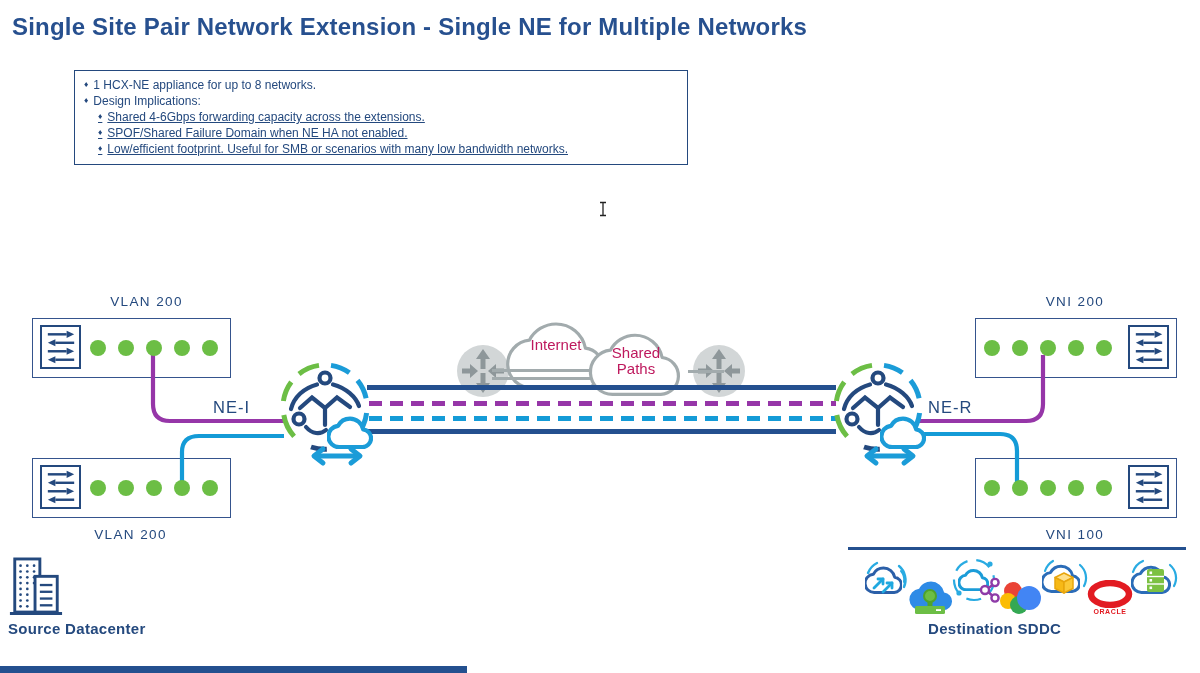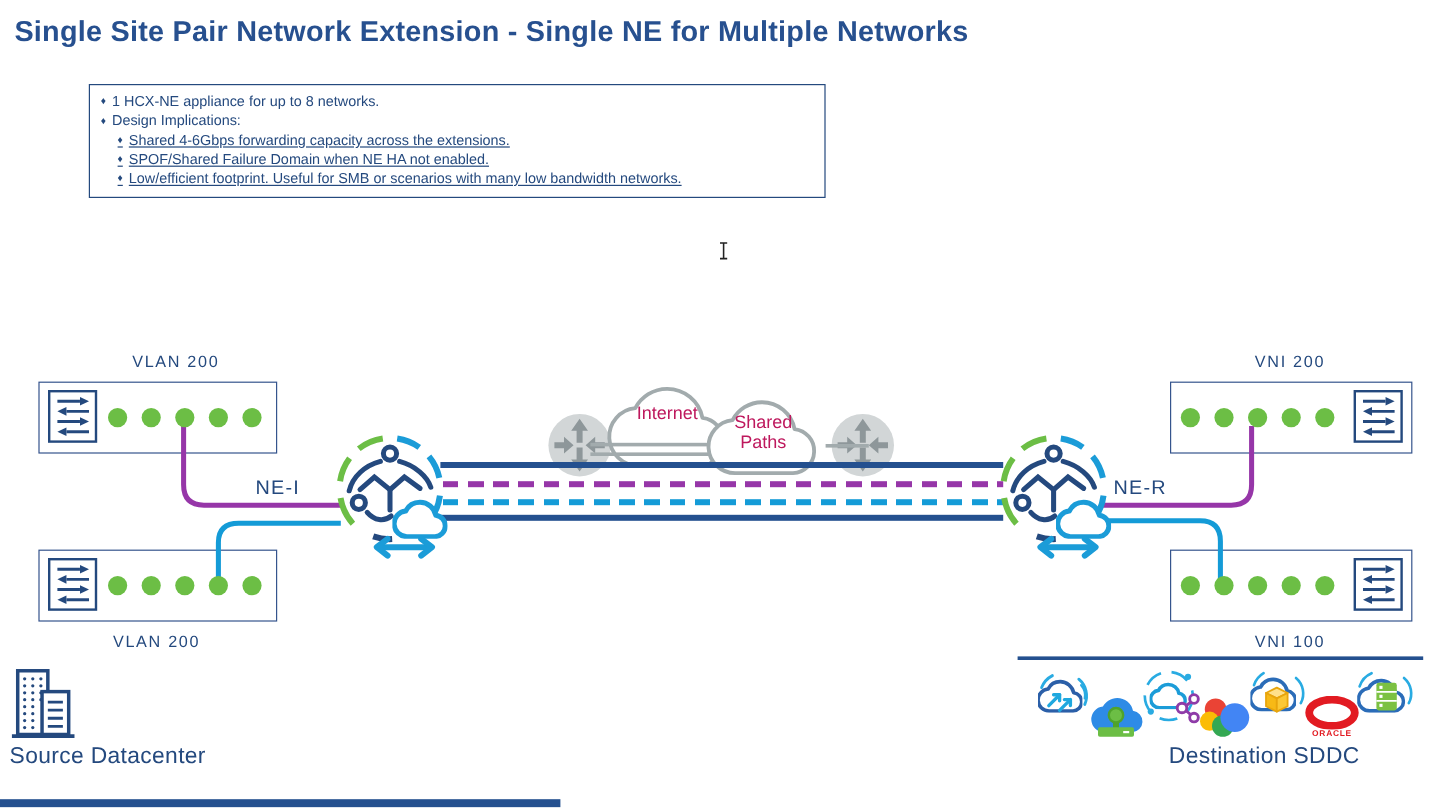--- a/index.html
+++ b/index.html
@@ -35,21 +35,21 @@
   .tun-solid{background:var(--line-navy,#24508F);}
   .tun-purple{background:repeating-linear-gradient(90deg,var(--purple,#9636A8) 0 13px,transparent 13px 21px);}
   .tun-cyan{background:repeating-linear-gradient(90deg,var(--cyan,#149BD7) 0 13px,transparent 13px 21px);}
 
   
   .cloud-label{color:#be185d;font-size:15px;text-align:center;line-height:16px;}
   .highway{height:5px;border-top:3px solid #A2ABAD;border-bottom:3px solid #A2ABAD;background:transparent;}
   .highway2{border-top:3px solid #A2ABAD;}
 
   .sep-line{background:var(--line-navy,#24508F);}
-  .site-label{font-size:19px;font-weight:400;letter-spacing:.3px;color:var(--navy,#24497E);}
+  .site-label{font-size:15px;font-weight:700;letter-spacing:.3px;color:var(--navy,#24497E);}
   .oracle-word{font-size:7px;font-weight:bold;letter-spacing:.6px;color:#E21B22;text-align:center;}
   .bottom-bar{background:var(--line-navy,#24508F);}
   svg{display:block;}
 </style>
 </head>
 <body>
 
 <div class="stage">
 
   <div class="abs slide-title">Single Site Pair Network Extension - Single NE for Multiple Networks</div>
@@ -403,17 +403,17 @@
           <path d="M19 28 H36"></path>
         </g>
       <g fill="#fff">
           <rect x="21.5" y="15.5" width="2.6" height="2.6"></rect>
           <rect x="21.5" y="23" width="2.6" height="2.6"></rect>
           <rect x="21.5" y="30.5" width="2.6" height="2.6"></rect>
         </g>
     </svg>
   </span>
 
-  <div class="abs site-label" style="left:928px;top:620px;width:205px;text-align:right;">Destination SDDC</div>
+  <div class="abs site-label" style="left:928px;top:620px;width:205px;text-align:left;">Destination SDDC</div>
 
   <div class="abs bottom-bar" style="left:0;top:666px;width:467px;height:7px;"></div>
 
 </div>
 
 </body></html>

